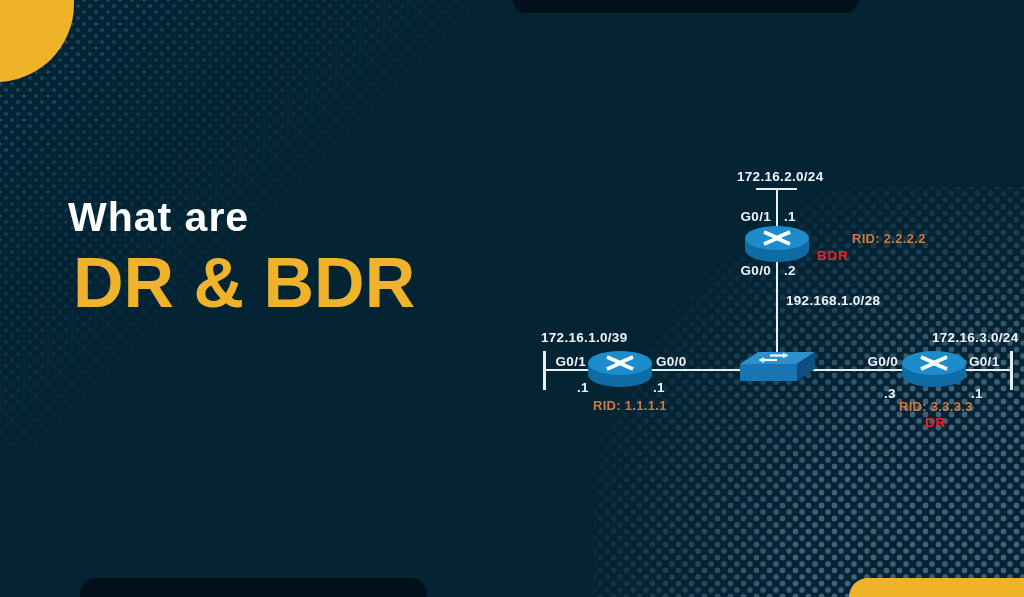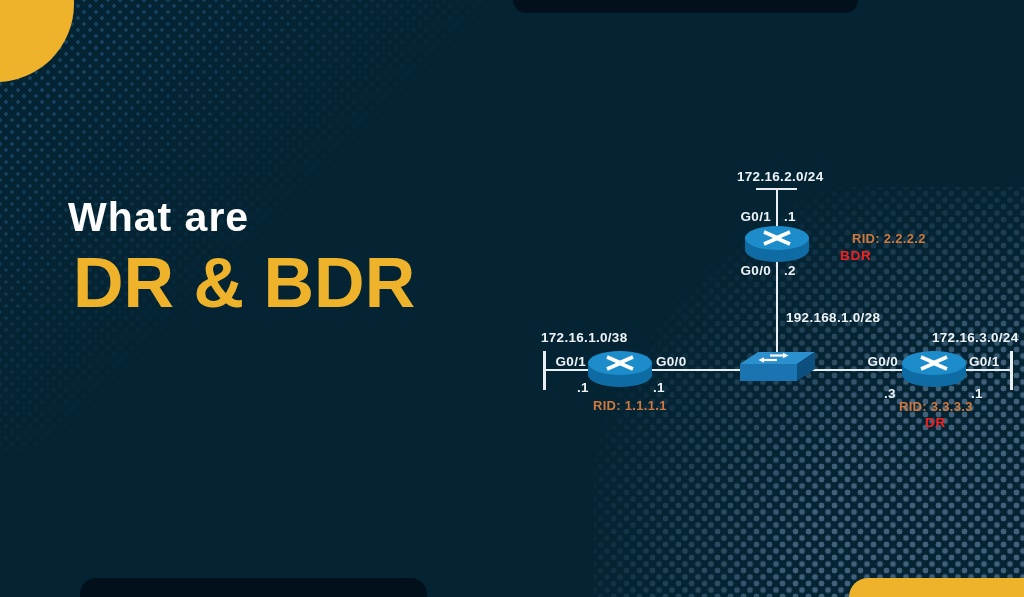--- a/index.html
+++ b/index.html
@@ -79,37 +79,37 @@
   <div class="title-line title-main1">DR &amp; BDR</div>
 
   <div class="dline" style="left:756px;top:188px;width:41px;height:2px;"></div>
   <div class="dline" style="left:776px;top:190px;width:2px;height:40px;"></div>
   <div class="dline" style="left:776px;top:255px;width:2px;height:100px;"></div>
   <div class="dline" style="left:544px;top:369px;width:468px;height:2px;"></div>
   <div class="dline" style="left:543px;top:351px;width:3px;height:39px;"></div>
   <div class="dline" style="left:1010px;top:351px;width:3px;height:39px;"></div>
 
   <div class="dlabel center" style="left:737px;top:169px;width:84px;">172.16.2.0/24</div>
-  <div class="dlabel" style="left:541px;top:330px;">172.16.1.0/38</div>
+  <div class="dlabel" style="left:541px;top:330px;">172.16.1.0/39</div>
   <div class="dlabel" style="left:932px;top:330px;">172.16.3.0/24</div>
-  <div class="dlabel" style="left:786px;top:310px;">192.168.1.0/28</div>
+  <div class="dlabel" style="left:786px;top:293px;">192.168.1.0/28</div>
 
   <svg class="icon" style="left:744px;top:225px;" width="66" height="38" viewBox="0 0 66 38">
     <ellipse cx="33" cy="25" rx="32" ry="12" fill="#0f6ba3"></ellipse>
     <rect x="1" y="13" width="64" height="12" fill="#0f6ba3"></rect>
     <ellipse cx="33" cy="13" rx="32" ry="12" fill="#1c8dca"></ellipse>
     <path d="M20,7 L34,13 L20,19" stroke="#ffffff" stroke-width="3.6" fill="none"></path>
     <path d="M46,7 L32,13 L46,19" stroke="#ffffff" stroke-width="3.6" fill="none"></path>
   </svg>
   <div class="dlabel right" style="left:739px;top:209px;width:32px;">G0/1</div>
   <div class="dlabel" style="left:784px;top:209px;">.1</div>
   <div class="dlabel right" style="left:739px;top:263px;width:32px;">G0/0</div>
   <div class="dlabel" style="left:784px;top:263px;">.2</div>
   <div class="dlabel rid" style="left:817px;top:231px;margin-left:35px;">RID: 2.2.2.2</div>
-  <div class="dlabel role" style="left:840px;top:248px;">BDR</div>
+  <div class="dlabel role" style="left:817px;top:248px;">BDR</div>
 
   <svg class="icon" style="left:587px;top:350px;" width="66" height="38" viewBox="0 0 66 38">
     <ellipse cx="33" cy="25" rx="32" ry="12" fill="#0f6ba3"></ellipse>
     <rect x="1" y="13" width="64" height="12" fill="#0f6ba3"></rect>
     <ellipse cx="33" cy="13" rx="32" ry="12" fill="#1c8dca"></ellipse>
     <path d="M20,7 L34,13 L20,19" stroke="#ffffff" stroke-width="3.6" fill="none"></path>
     <path d="M46,7 L32,13 L46,19" stroke="#ffffff" stroke-width="3.6" fill="none"></path>
   </svg>
   <div class="dlabel right" style="left:552px;top:354px;width:34px;">G0/1</div>
   <div class="dlabel" style="left:577px;top:380px;">.1</div>

